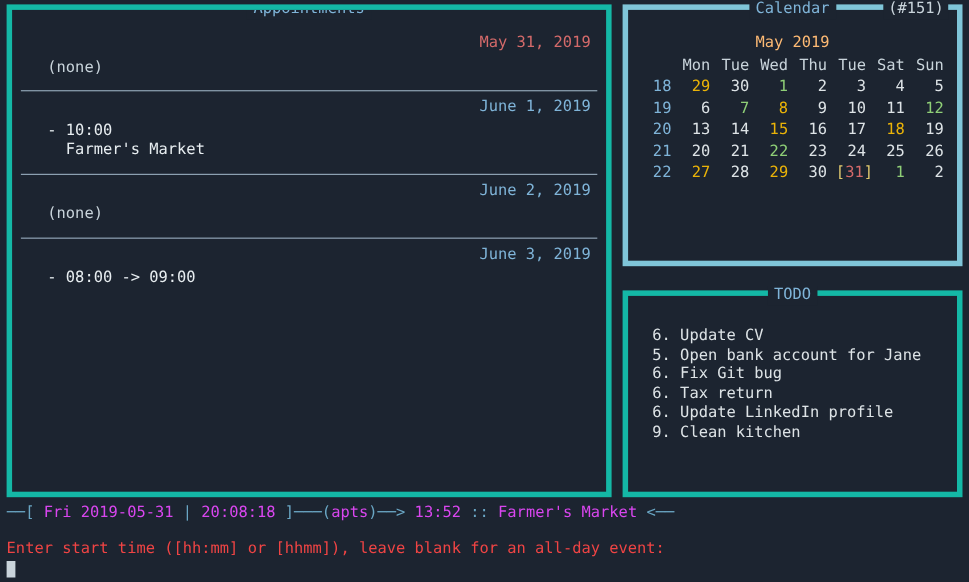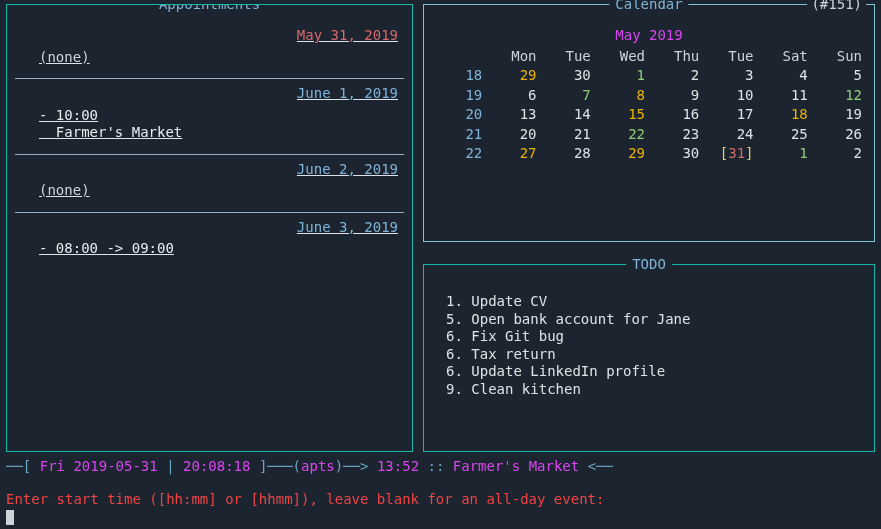--- a/index.html
+++ b/index.html
@@ -12,21 +12,21 @@
     width: 881px;
     height: 529px;
     padding: 4px 6px;
     overflow: hidden;
   }
   .top {
     display: flex;
     gap: 10px;
   }
   .panel {
-    border: 1px solid #14b8a6;
+    border: 5px solid #14b8a6;
     position: relative;
     padding: 22px 8px 8px 8px;
   }
   .panel > .title {
     position: absolute;
     top: -9px;
     left: 50%;
     transform: translateX(-50%);
     background: #1c2430;
     padding: 0 6px;
@@ -39,24 +39,23 @@
   .badge {
     position: absolute;
     top: -9px;
     right: 8px;
     background: #1c2430;
     color: #c9d4db;
     padding: 0 4px;
   }
   
   .apts {
-    width: 407px;
+    width: 550px;
     height: 448px;
     overflow: hidden;
-    text-decoration: underline;
   }
   .day-header {
     color: #7fb4d8;
     text-align: right;
     padding-right: 6px;
   }
   .day-header.selected { color: #d46a6a; }
   .day-body {
     padding: 4px 0 12px 24px;
     min-height: 30px;
@@ -73,21 +72,21 @@
     display: flex;
     flex-direction: column;
     gap: 22px;
     flex: 1;
   }
   .calpanel {
     height: 238px;
   }
   .cal-month {
     text-align: center;
-    color: #d946ef;
+    color: #fdba74;
     margin-bottom: 2px;
   }
   table.cal {
     width: 100%;
     border-collapse: collapse;
     table-layout: fixed;
   }
   table.cal th, table.cal td {
     text-align: right;
     padding: 1px 4px;
@@ -226,21 +225,21 @@
               <td class="appt-day">1</td>
               <td class="">2</td>
             </tr>
           </tbody>
       </table>
     </div>
 
     <div class="panel todopanel">
       <div class="title">TODO</div>
       <div class="todolist" id="todo-list">
-          <div class="todoitem">1. Update CV</div>
+          <div class="todoitem">6. Update CV</div>
           <div class="todoitem">5. Open bank account for Jane</div>
           <div class="todoitem">6. Fix Git bug</div>
           <div class="todoitem">6. Tax return</div>
           <div class="todoitem">6. Update LinkedIn profile</div>
           <div class="todoitem">9. Clean kitchen</div>
         </div>
     </div>
   </div>
 </div>
 

